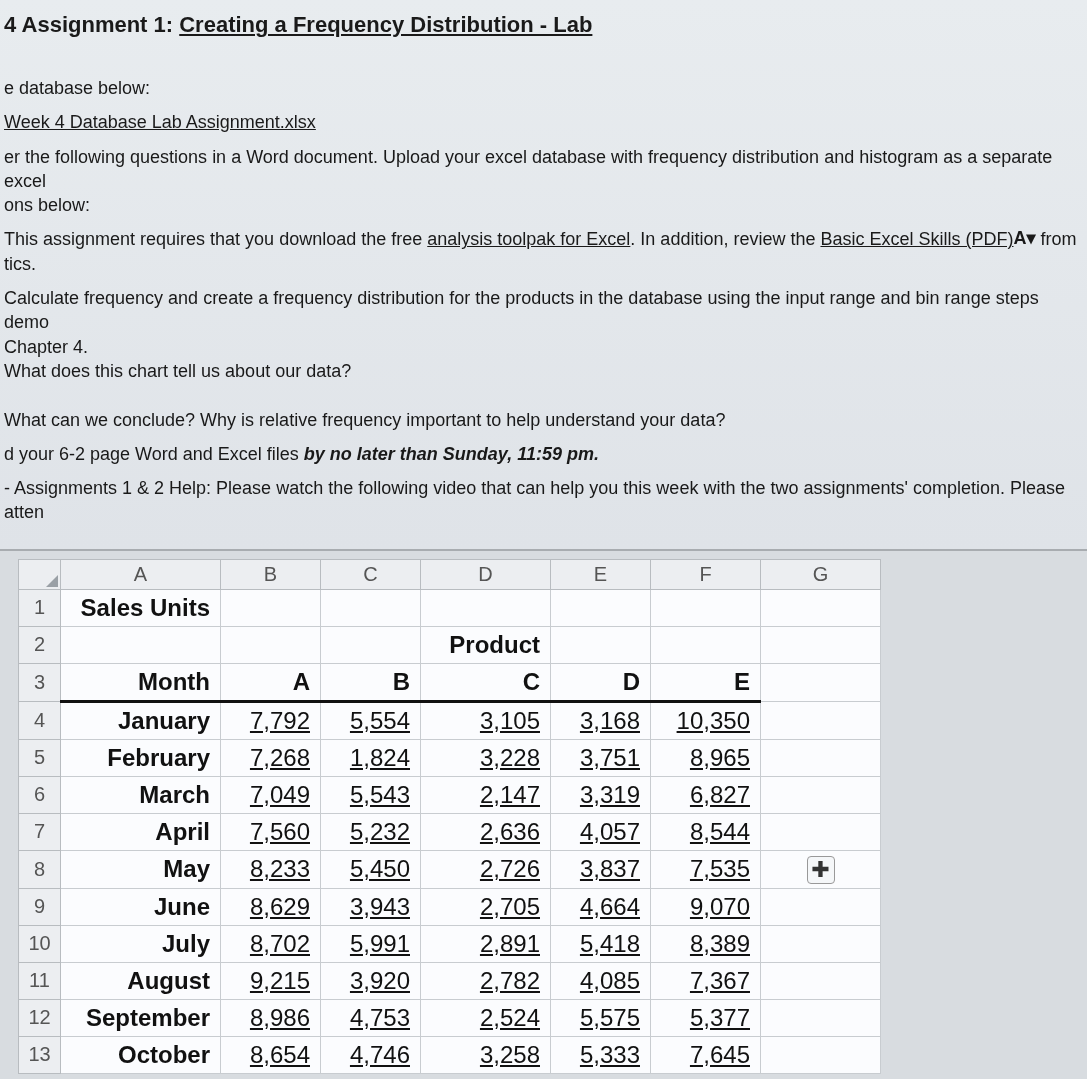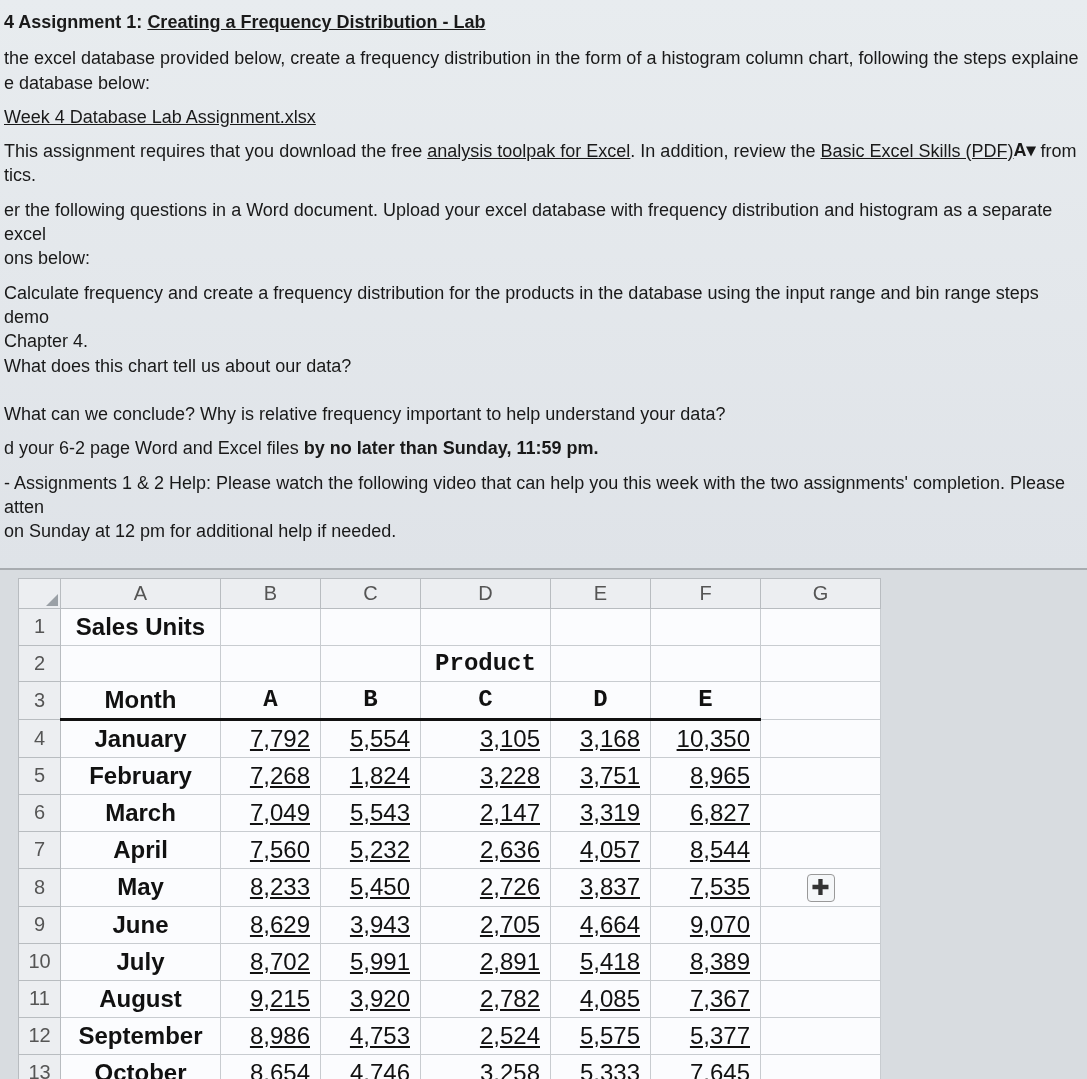--- a/index.html
+++ b/index.html
@@ -12,28 +12,28 @@
   .instructions {
     background: linear-gradient(180deg, #e8ecef 0%, #dfe3e8 100%);
     padding: 10px 8px 14px 4px;
     color: #191919;
     font-size: 18px;
     line-height: 1.35;
     border-bottom: 2px solid #a8acb0;
   }
   .title-line {
     font-weight: 700;
-    font-size: 18px;
+    font-size: 22px;
     margin-bottom: 12px;
     color: #1a1a1a;
   }
   .title-line .under { text-decoration: underline; }
   .para { margin: 10px 0; }
   .link { color: #1a1a1a; text-decoration: underline; cursor: pointer; margin-top: 36px; }
-  .bold { font-weight: 700; }
+  .bold { font-weight: 700; font-style: italic; }
   .dl-icon { font-weight:700; display:inline-block; transform: translateY(-1px); }
   .spreadsheet {
     margin: 8px 0 0 18px;
     background: #f4f6f8;
     display: inline-block;
     font-family: Arial, Helvetica, sans-serif;
   }
   table.sheet {
     border-collapse: collapse;
     font-size: 24px;
@@ -49,22 +49,22 @@
   }
   .sheet th.col-head { height: 30px; }
   .sheet td.row-head { width: 42px; }
   .sheet td.cell {
     border: 1px solid #c8ccd0;
     padding: 4px 10px;
     height: 36px;
     background: #fbfcfe;
   }
   .sheet td.cell.num { text-align: right; font-variant-numeric: tabular-nums; text-decoration: underline; }
-  .sheet td.cell.txt { text-align: center; }
-  .sheet td.cell.ctr { text-align: center; font-family: Liberation Mono, monospace; }
+  .sheet td.cell.txt { text-align: right; }
+  .sheet td.cell.ctr { text-align: right; }
   .sheet .b { font-weight: 700; }
   .hdr-under { border-bottom: 3px solid #111 !important; }
   .corner {
     background: #eceef1;
     border: 1px solid #b8bcc0;
     width: 42px;
     position: relative;
   }
   .corner::after{
     content:"";
@@ -84,47 +84,46 @@
 </head>
 <body>
 
 
 
 <div class="instructions">
   <div class="title-line">
     <span>4 Assignment 1: </span><span class="under">Creating a Frequency Distribution - Lab</span>
   </div>
   <div class="para">
-    <span>the excel database provided below, create a frequency distribution in the form of a histogram column chart, following the steps explaine</span><br>
+    <br>
     <span>e database below:</span>
   </div>
   <div class="para">
     <span class="link">Week 4 Database Lab Assignment.xlsx</span>
+  </div>
+  <div class="para">
+    <span>er the following questions in a Word document. Upload your excel database with frequency distribution and histogram as a separate excel</span><br>
+    <span>ons below:</span>
   </div>
   <div class="para">
     <span>This assignment requires that you download the free </span><span class="link">analysis toolpak for Excel</span><span>. In addition, review the </span><span class="link">Basic Excel Skills (PDF)</span><span class="dl-icon"> A▾</span><span>  from</span><br>
     <span>tics.</span>
-  </div>
-  <div class="para">
-    <span>er the following questions in a Word document. Upload your excel database with frequency distribution and histogram as a separate excel</span><br>
-    <span>ons below:</span>
   </div>
   <div class="para">
     <span>Calculate frequency and create a frequency distribution for the products in the database using the input range and bin range steps demo</span><br>
     <span>Chapter 4.</span><br>
     <span>What does this chart tell us about our data?</span><br>
     <br>
     <span>What can we conclude? Why is relative frequency important to help understand your data?</span>
   </div>
   <div class="para">
     <span>d your 6-2 page Word and Excel files </span><span class="bold">by no later than Sunday, 11:59 pm.</span>
   </div>
   <div class="para">
     <span>- Assignments 1 &amp; 2 Help: Please watch the following video that can help you this week with the two assignments' completion. Please atten</span><br>
-    <span>on Sunday at 12 pm for additional help if needed.</span>
   </div>
 </div>
 
 <div class="spreadsheet">
 <table class="sheet">
   <tbody>
         <tr>
     <th class="corner"></th>
     <th class="col-head colA">A</th>
     <th class="col-head colB">B</th>

